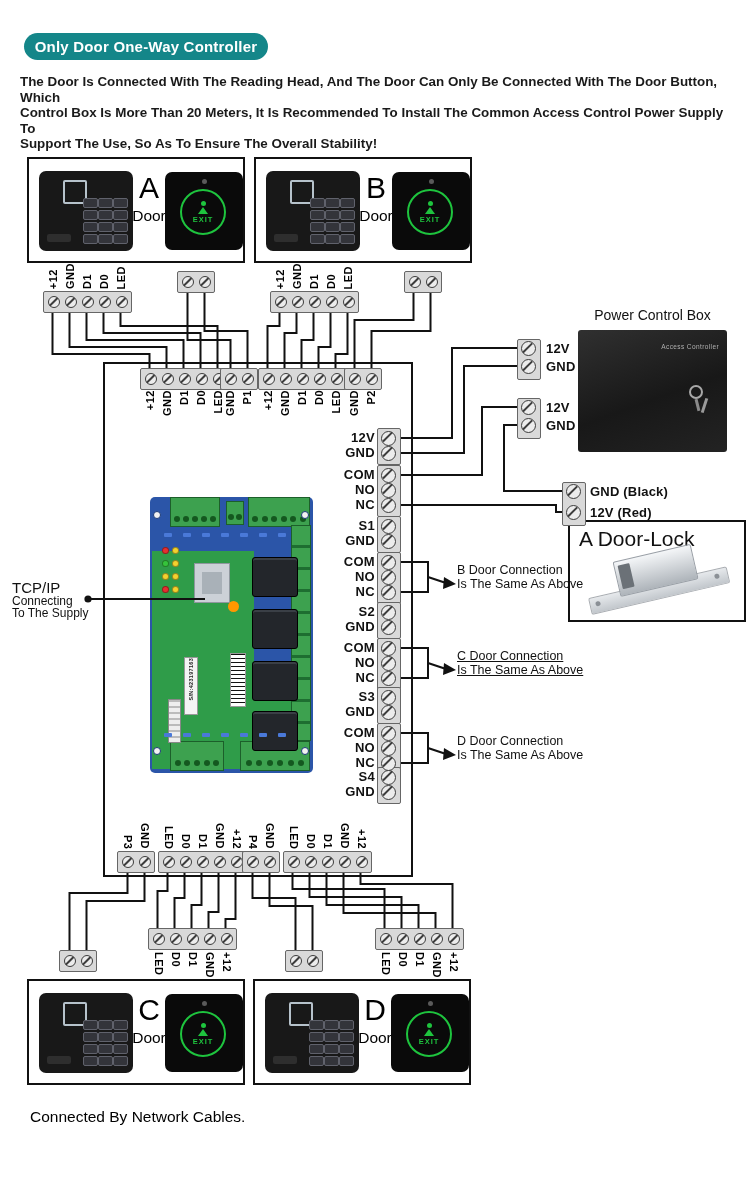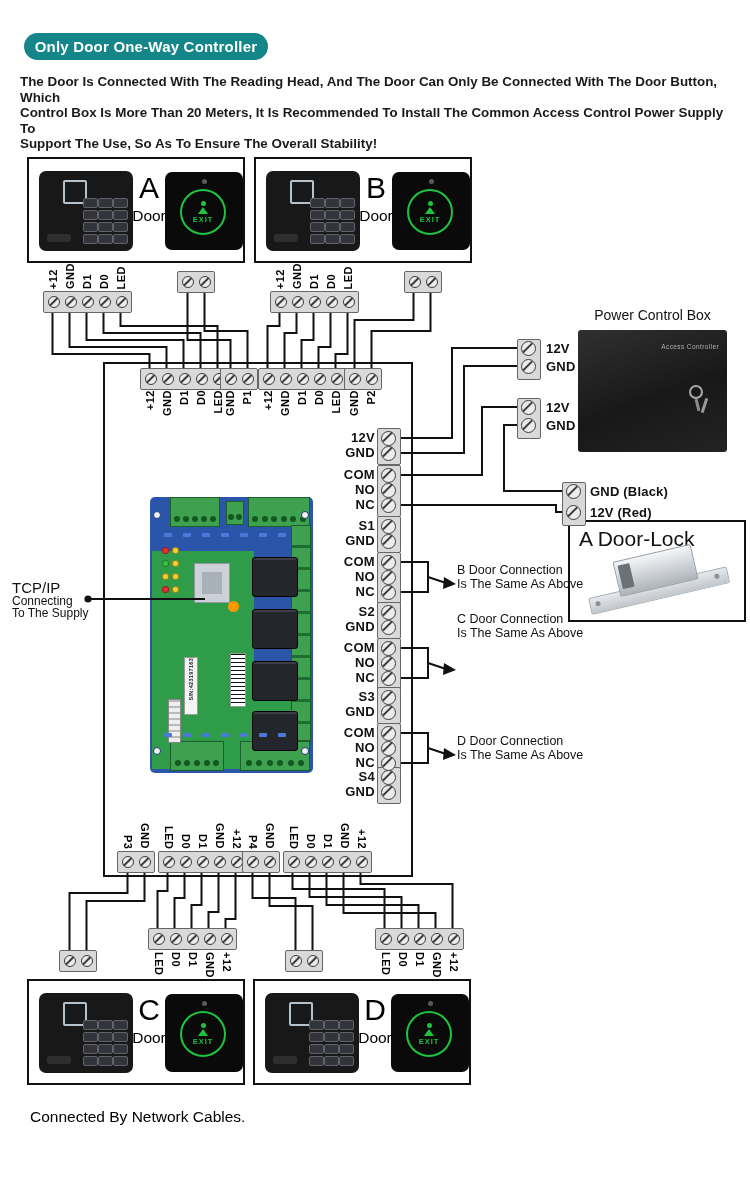--- a/index.html
+++ b/index.html
@@ -203,21 +203,21 @@
       <span class="hole" style="left:128px;"></span>
       <span class="body"></span>
       <span class="cap"></span>
     </div>
   </div>
 
   <div class="cnote" style="top:563px;">
     <div>B Door Connection</div>
     <div>Is The Same As Above</div>
   </div>
-  <div class="cnote" style="top:612px;">
+  <div class="cnote" style="top:649px;text-decoration:underline;">
     <div>C Door Connection</div>
     <div>Is The Same As Above</div>
   </div>
   <div class="cnote" style="top:734px;">
     <div>D Door Connection</div>
     <div>Is The Same As Above</div>
   </div>
 
   <div class="note">
     <div>Connected By Network Cables.</div>

